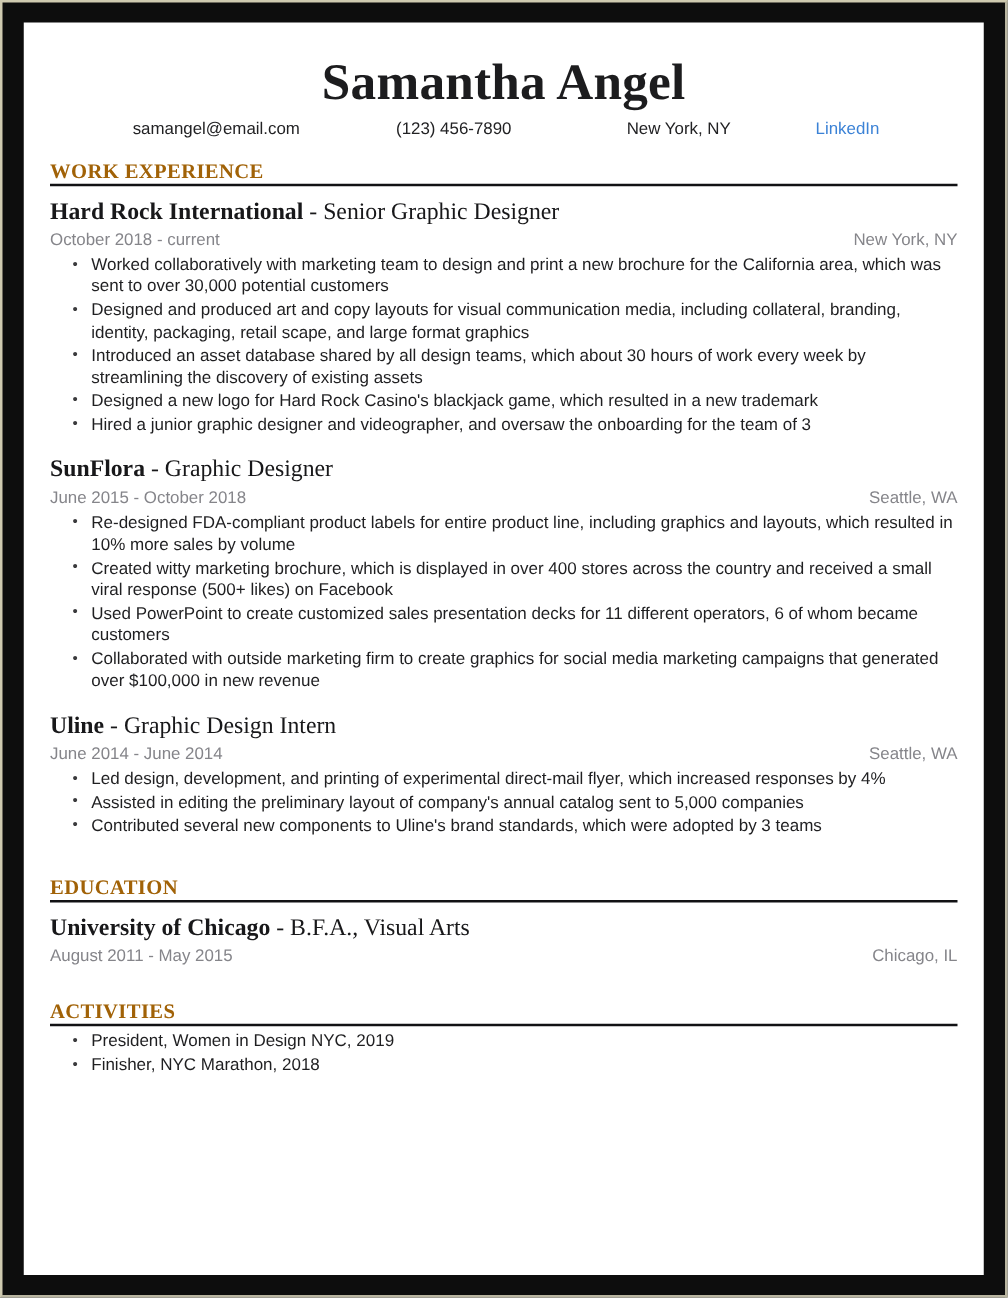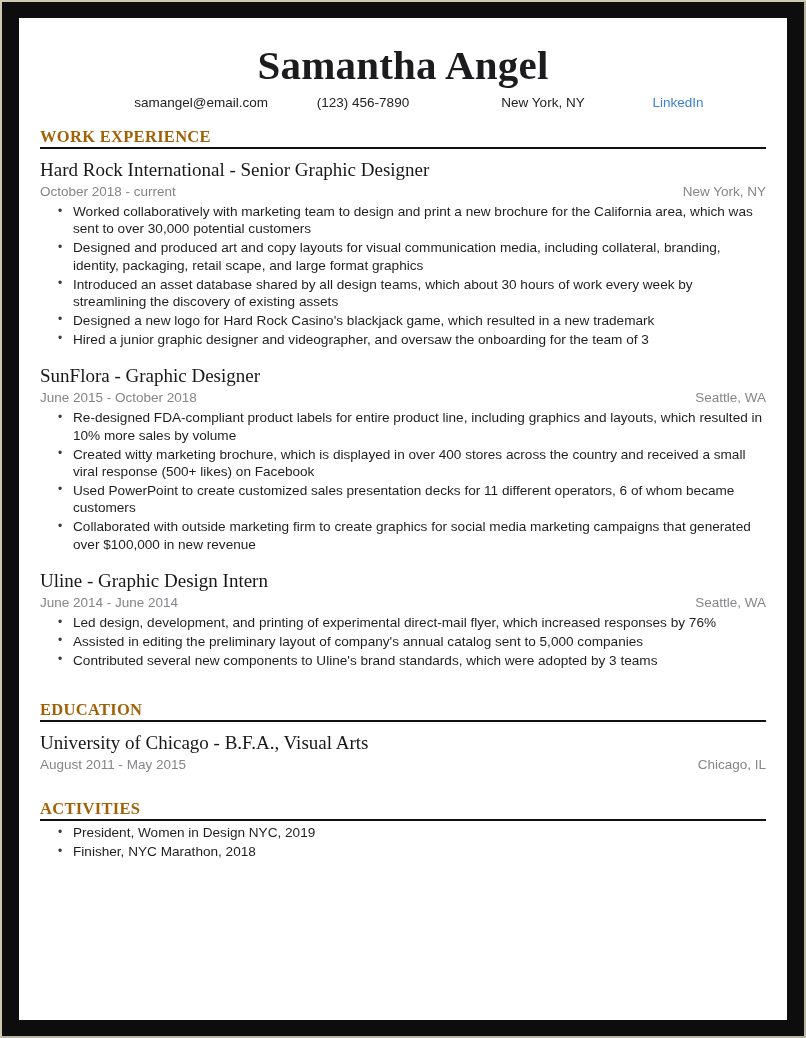--- a/index.html
+++ b/index.html
@@ -55,21 +55,21 @@
 
   .contact-row {
     display: flex;
     align-items: baseline;
     margin-top: 6px;
     padding: 0 38px 0 38px;
     font-size: 13.5px;
     color: #222224;
     font-stretch: condensed;
   }
-  .contact-email  { width: 190px; text-align: right; }
+  .contact-email  { width: 190px; text-align: center; }
   .contact-phone  { width: 190px; text-align: center; }
   .contact-loc    { width: 170px; text-align: center; }
   .contact-link   { flex: 1; text-align: center; color: #3b82d6; }
 
   
   .section { margin-top: 17px; }
   .section-title {
     font-family: "Liberation Serif", "DejaVu Serif", serif;
     font-weight: bold;
     font-size: 16.5px;
@@ -84,21 +84,21 @@
   }
 
   
   .entry { margin-top: 9px; }
   .entry-head {
     font-family: "Liberation Serif", "DejaVu Serif", serif;
     font-size: 19px;
     line-height: 24px;
     color: #18181a;
   }
-  .entry-org { font-weight: normal; }
+  .entry-org { font-weight: bold; }
   .entry-dash { font-weight: normal; }
   .entry-role { font-weight: normal; }
 
   .entry-meta {
     display: flex;
     justify-content: space-between;
     align-items: baseline;
     font-size: 13.5px;
     line-height: 17px;
     color: #85858a;
@@ -198,21 +198,21 @@
 
     <div class="entry gap">
       <div class="entry-head">
         <span class="entry-org">Uline</span><span class="entry-dash"> - </span><span class="entry-role">Graphic Design Intern</span>
       </div>
       <div class="entry-meta">
         <span>June 2014 - June 2014</span>
         <span>Seattle, WA</span>
       </div>
       <ul class="bullets">
-        <li>Led design, development, and printing of experimental direct-mail flyer, which increased responses by 76%</li>
+        <li>Led design, development, and printing of experimental direct-mail flyer, which increased responses by 4%</li>
         <li>Assisted in editing the preliminary layout of company's annual catalog sent to 5,000 companies</li>
         <li>Contributed several new components to Uline's brand standards, which were adopted by 3 teams</li>
       </ul>
     </div>
   </div>
 
   <div class="section education">
     <div class="section-title">EDUCATION</div>
     <div class="rule"></div>
 

